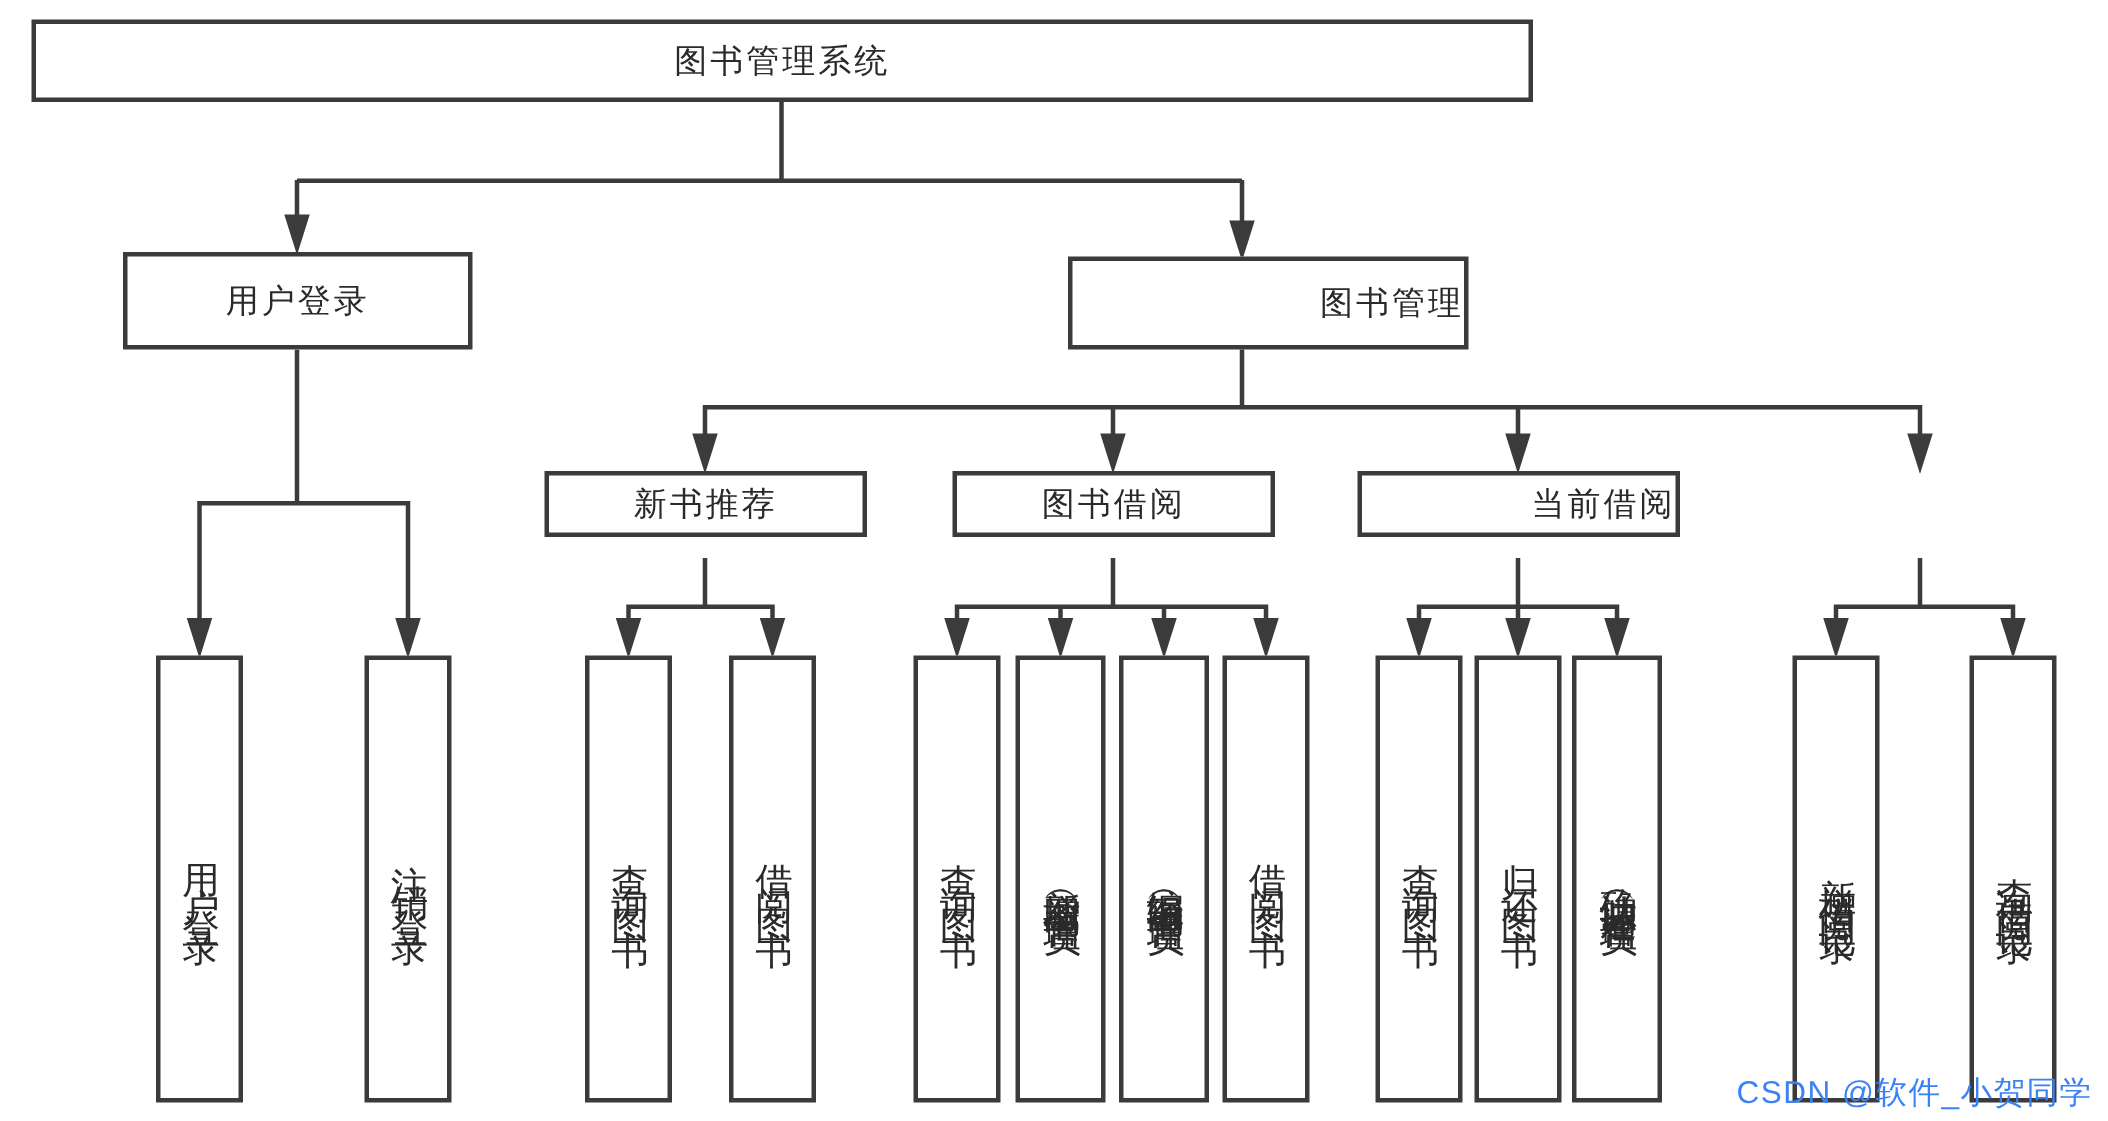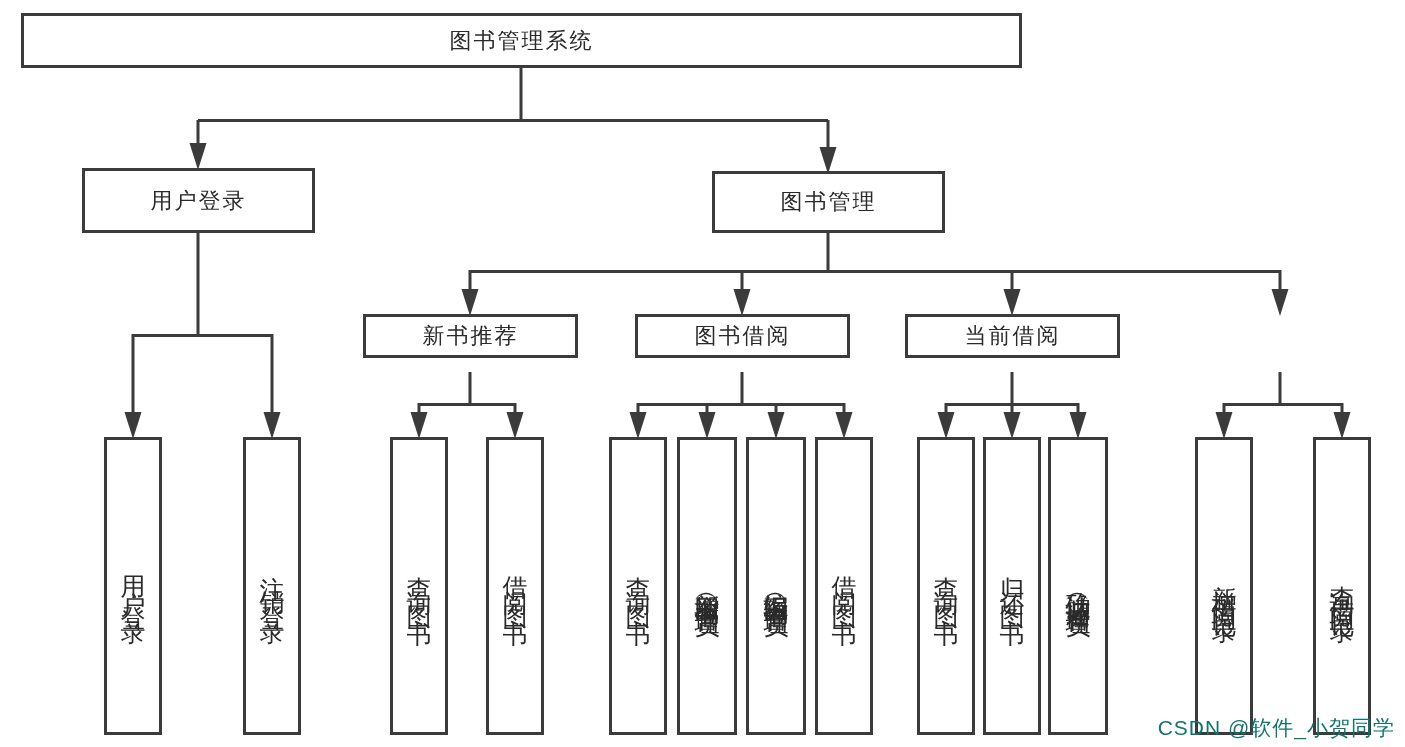--- a/index.html
+++ b/index.html
@@ -48,47 +48,47 @@
     writing-mode: vertical-rl;
     text-orientation: mixed;
     font-size: 25px;
     line-height: 1;
     white-space: nowrap;
   }
   
   .n-root  { left: 21px;  top: 13px;  width: 1001px; height: 55px; }
   
   .n-l2a   { left: 82px;  top: 168px; width: 233px; height: 65px; }
-  .n-l2b   { left: 712px; top: 171px; width: 233px; height: 62px; }
+  .n-l2b   { left: 712px; top: 171px; width: 267px; height: 62px; justify-content: flex-end; }
   
   .l3      { top: 314px; width: 215px; height: 44px; }
   .n-g0    { left: 363px; }
   .n-g1    { left: 635px; text-align: right; }
-  .n-g2    { left: 905px; }
+  .n-g2    { left: 905px; justify-content: flex-end; }
   .n-g3    { left: 1173px; }
   
   .n-leaf-a0 { left: 104px; }
   .n-leaf-a1 { left: 243px; }
   .n-leaf-b0 { left: 390px; }
   .n-leaf-b1 { left: 486px; }
   .n-leaf-c0 { left: 609px; }
   .n-leaf-c1 { left: 677px; width: 60px; }
   .n-leaf-c2 { left: 746px; width: 60px; }
   .n-leaf-c3 { left: 815px; }
   .n-leaf-d0 { left: 917px; }
   .n-leaf-d1 { left: 983px; }
   .n-leaf-d2 { left: 1048px; width: 60px; }
   .n-leaf-e0 { left: 1195px; }
   .n-leaf-e1 { left: 1313px; }
   .watermark {
     position: absolute;
     right: 10px;
     bottom: 5px;
     font-size: 21px;
-    color: #0f766e;
+    color: #3b82f6;
     letter-spacing: 1px;
     z-index: 3;
     white-space: nowrap;
   }
 </style>
 </head>
 <body>
 
 <div class="stage">
 

